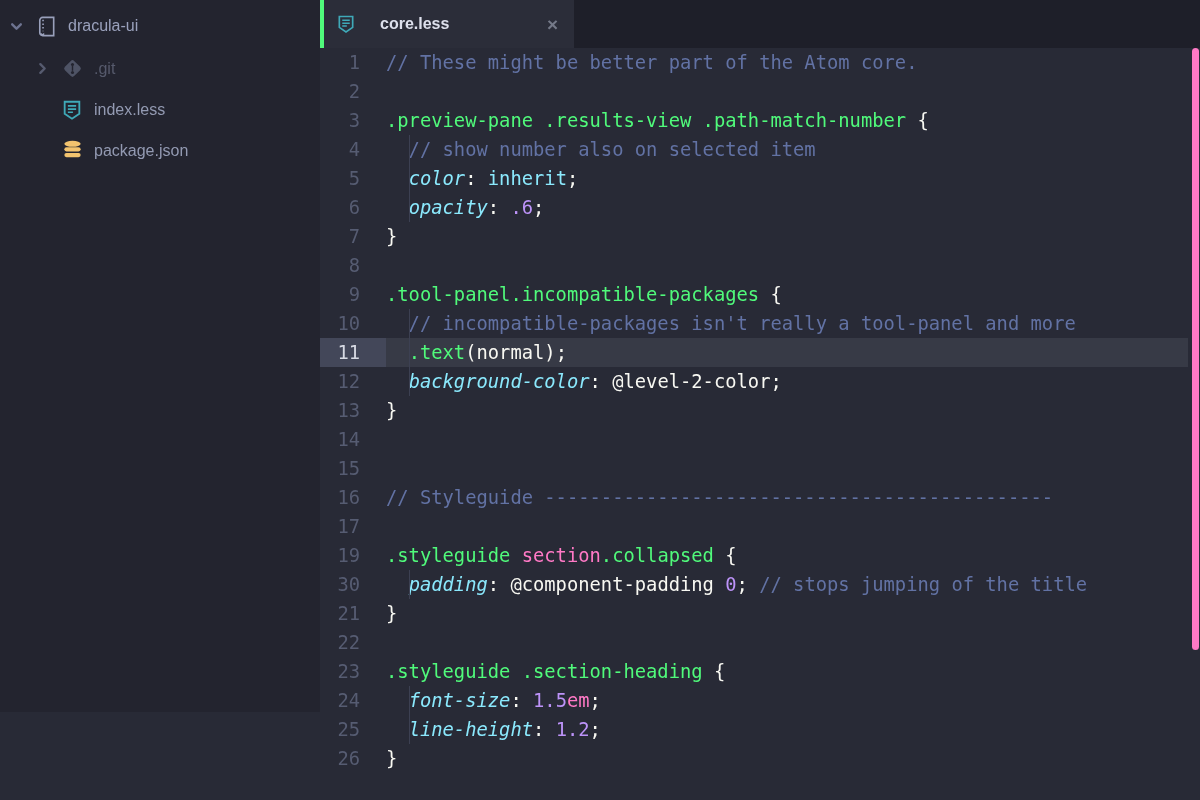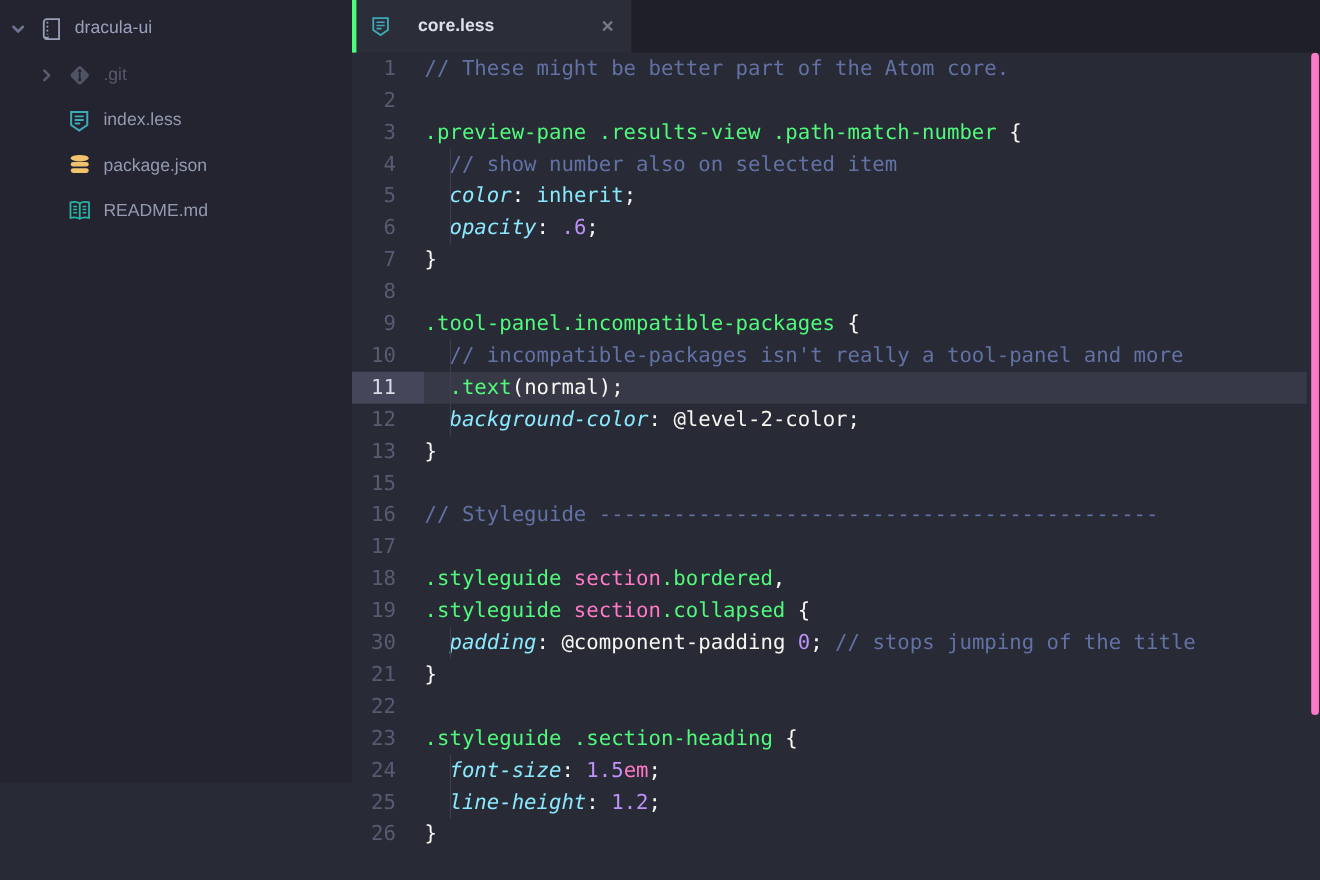--- a/index.html
+++ b/index.html
@@ -113,31 +113,20 @@
     <span class="ticon">
       <svg width="23" height="23" viewBox="0 0 24 24" fill="#f2c36e">
         <ellipse cx="12" cy="5" rx="8.5" ry="3.1"></ellipse>
         <rect x="3.5" y="8.6" width="17" height="4.4" rx="2.2"></rect>
         <rect x="3.5" y="14.6" width="17" height="4.4" rx="2.2"></rect>
       </svg>
     </span>
     <span class="tlabel">package.json</span>
   </div>
 
-  <div class="trow">
-    <span class="chev"></span>
-    <span class="ticon">
-      <svg width="23" height="23" viewBox="0 0 24 24" fill="none" stroke="#2ab4a5" stroke-width="1.7">
-        <path d="M12 5.2C10 3.6 6.8 3.4 3.2 4.2v14.6c3.6-.8 6.8-.6 8.8 1 2-1.6 5.2-1.8 8.8-1V4.2c-3.6-.8-6.8-.6-8.8 1z"></path>
-        <path d="M12 5.2v14.6"></path>
-        <path d="M5.8 8h3.6M5.8 11h3.6M5.8 14h3.6M14.6 8h3.6M14.6 11h3.6M14.6 14h3.6" stroke-width="1.4"></path>
-      </svg>
-    </span>
-    <span class="tlabel">README.md</span>
-  </div>
 
 </aside>
 
 <main class="pane">
 
   <div class="tabbar">
     <div class="tab">
       <span class="tab-indicator"></span>
       <span class="ticon">
         <svg width="20" height="20" viewBox="0 0 24 24" fill="none" stroke="#3fa9b8" stroke-width="2">
@@ -198,36 +187,36 @@
         </div>
         <div class="line">
           <span class="ln">12</span>
           <span class="code"><i class="guide"></i><span class="tok-fg">  </span><span class="tok-prop">background-color</span><span class="tok-fg">: @level-2-color;</span></span>
         </div>
         <div class="line">
           <span class="ln">13</span>
           <span class="code"><span class="tok-fg">}</span></span>
         </div>
         <div class="line">
+          <span class="ln">14</span>
+          <span class="code"></span>
+        </div>
+        <div class="line">
           <span class="ln">15</span>
           <span class="code"></span>
         </div>
         <div class="line">
           <span class="ln">16</span>
           <span class="code"><span class="tok-comment">// Styleguide ---------------------------------------------</span></span>
         </div>
         <div class="line">
           <span class="ln">17</span>
           <span class="code"></span>
         </div>
         <div class="line">
-          <span class="ln">18</span>
-          <span class="code"><span class="tok-selector">.styleguide </span><span class="tok-element">section</span><span class="tok-selector">.bordered</span><span class="tok-fg">,</span></span>
-        </div>
-        <div class="line">
           <span class="ln">19</span>
           <span class="code"><span class="tok-selector">.styleguide </span><span class="tok-element">section</span><span class="tok-selector">.collapsed</span><span class="tok-fg"> {</span></span>
         </div>
         <div class="line">
           <span class="ln">30</span>
           <span class="code"><i class="guide"></i><span class="tok-fg">  </span><span class="tok-prop">padding</span><span class="tok-fg">: @component-padding </span><span class="tok-number">0</span><span class="tok-fg">; </span><span class="tok-comment">// stops jumping of the title</span></span>
         </div>
         <div class="line">
           <span class="ln">21</span>
           <span class="code"><span class="tok-fg">}</span></span>

